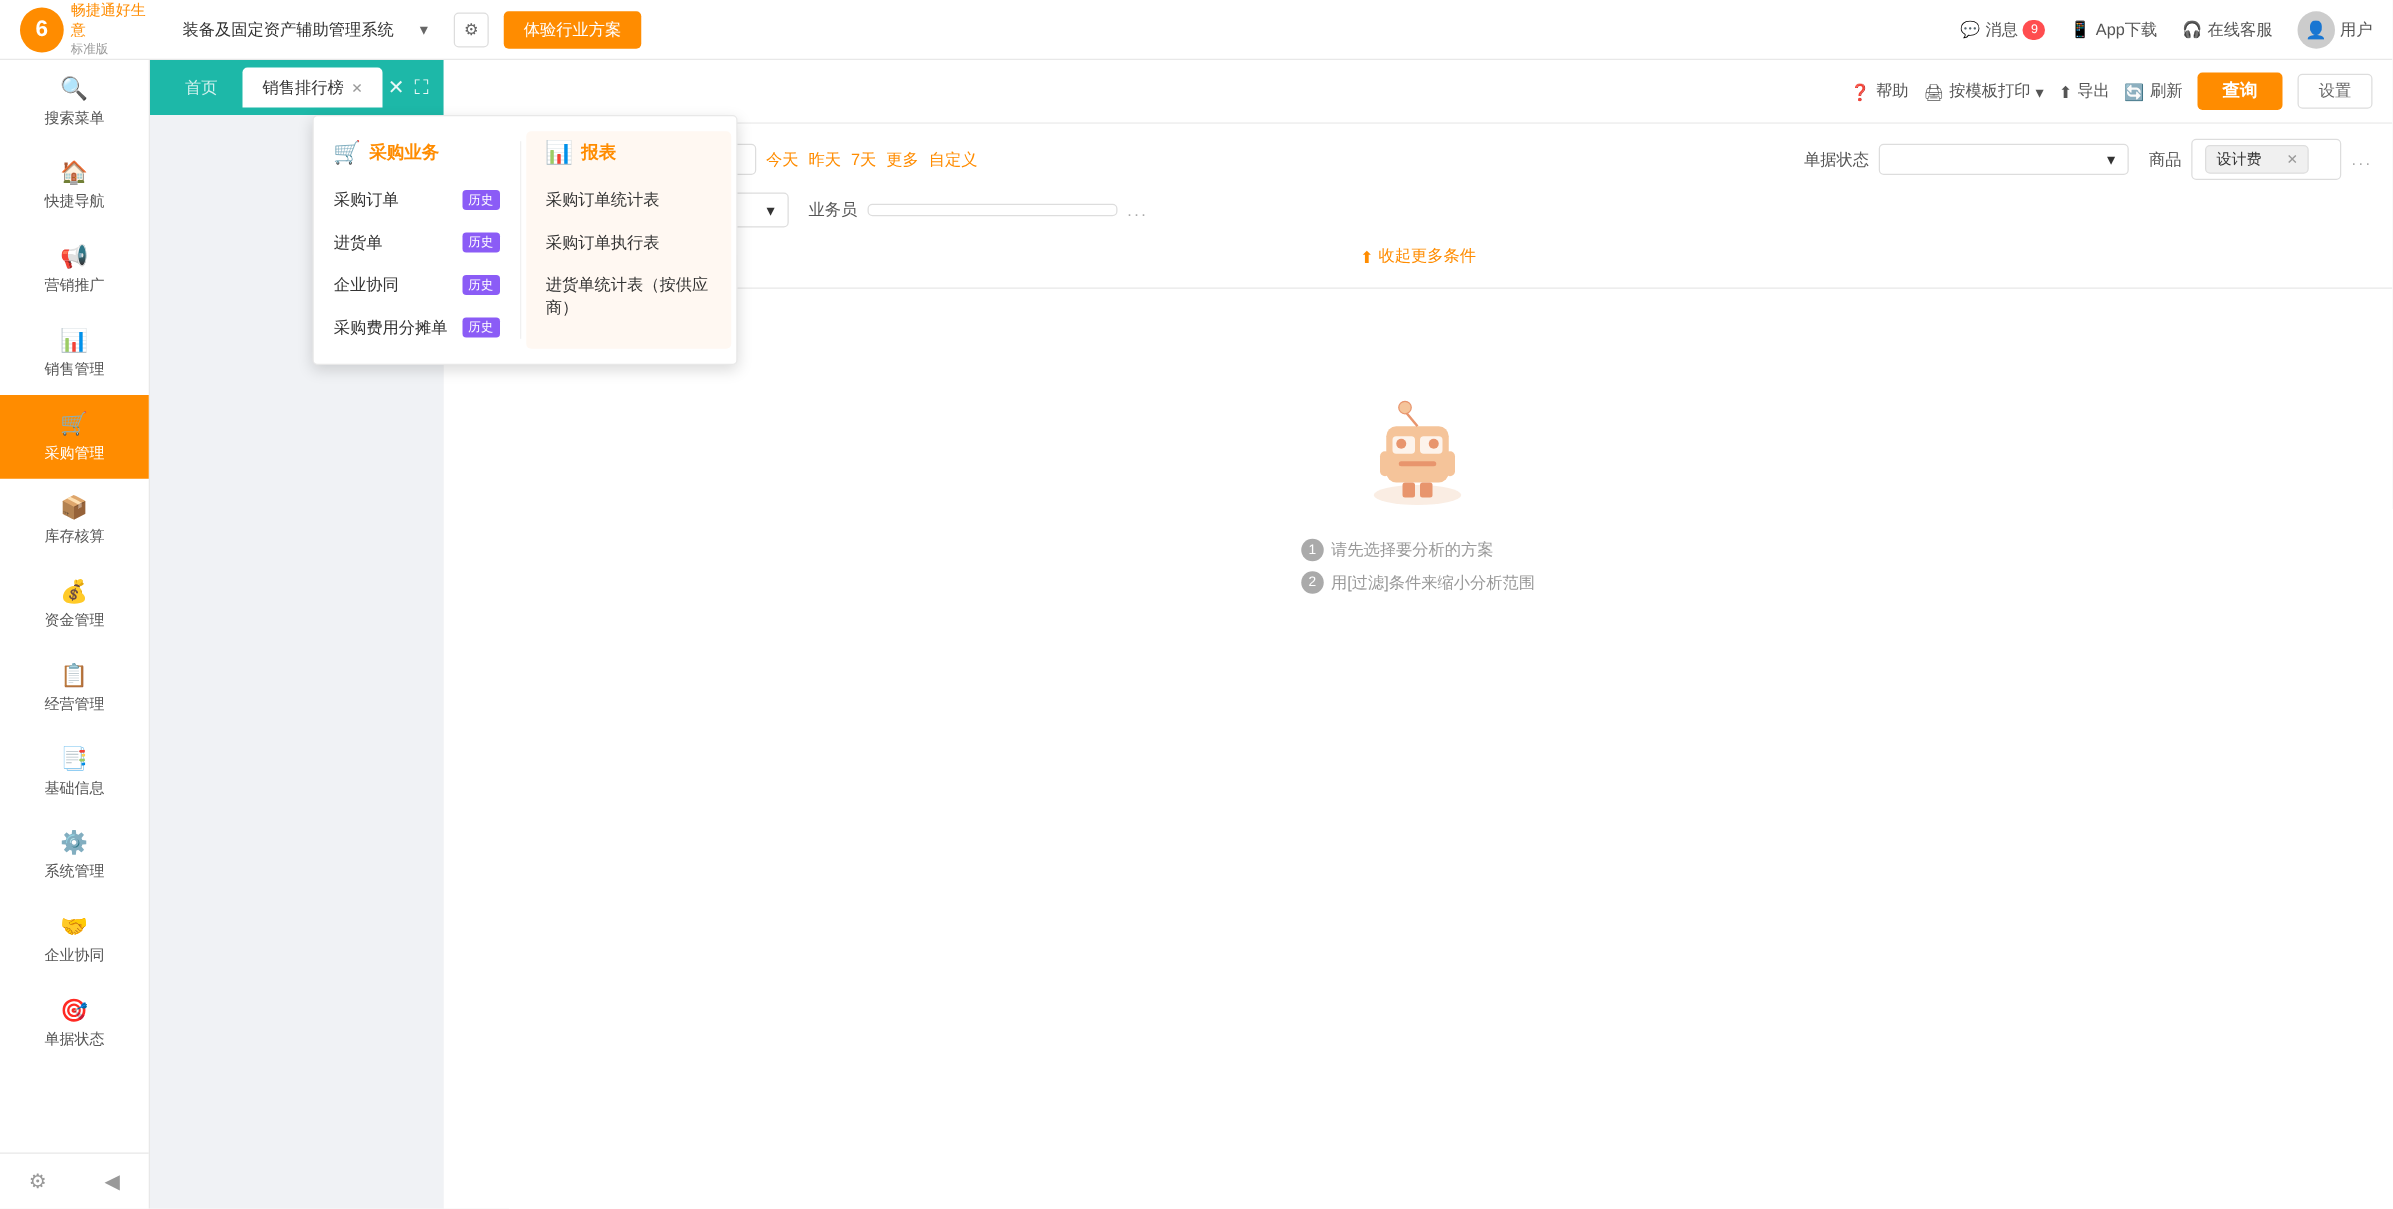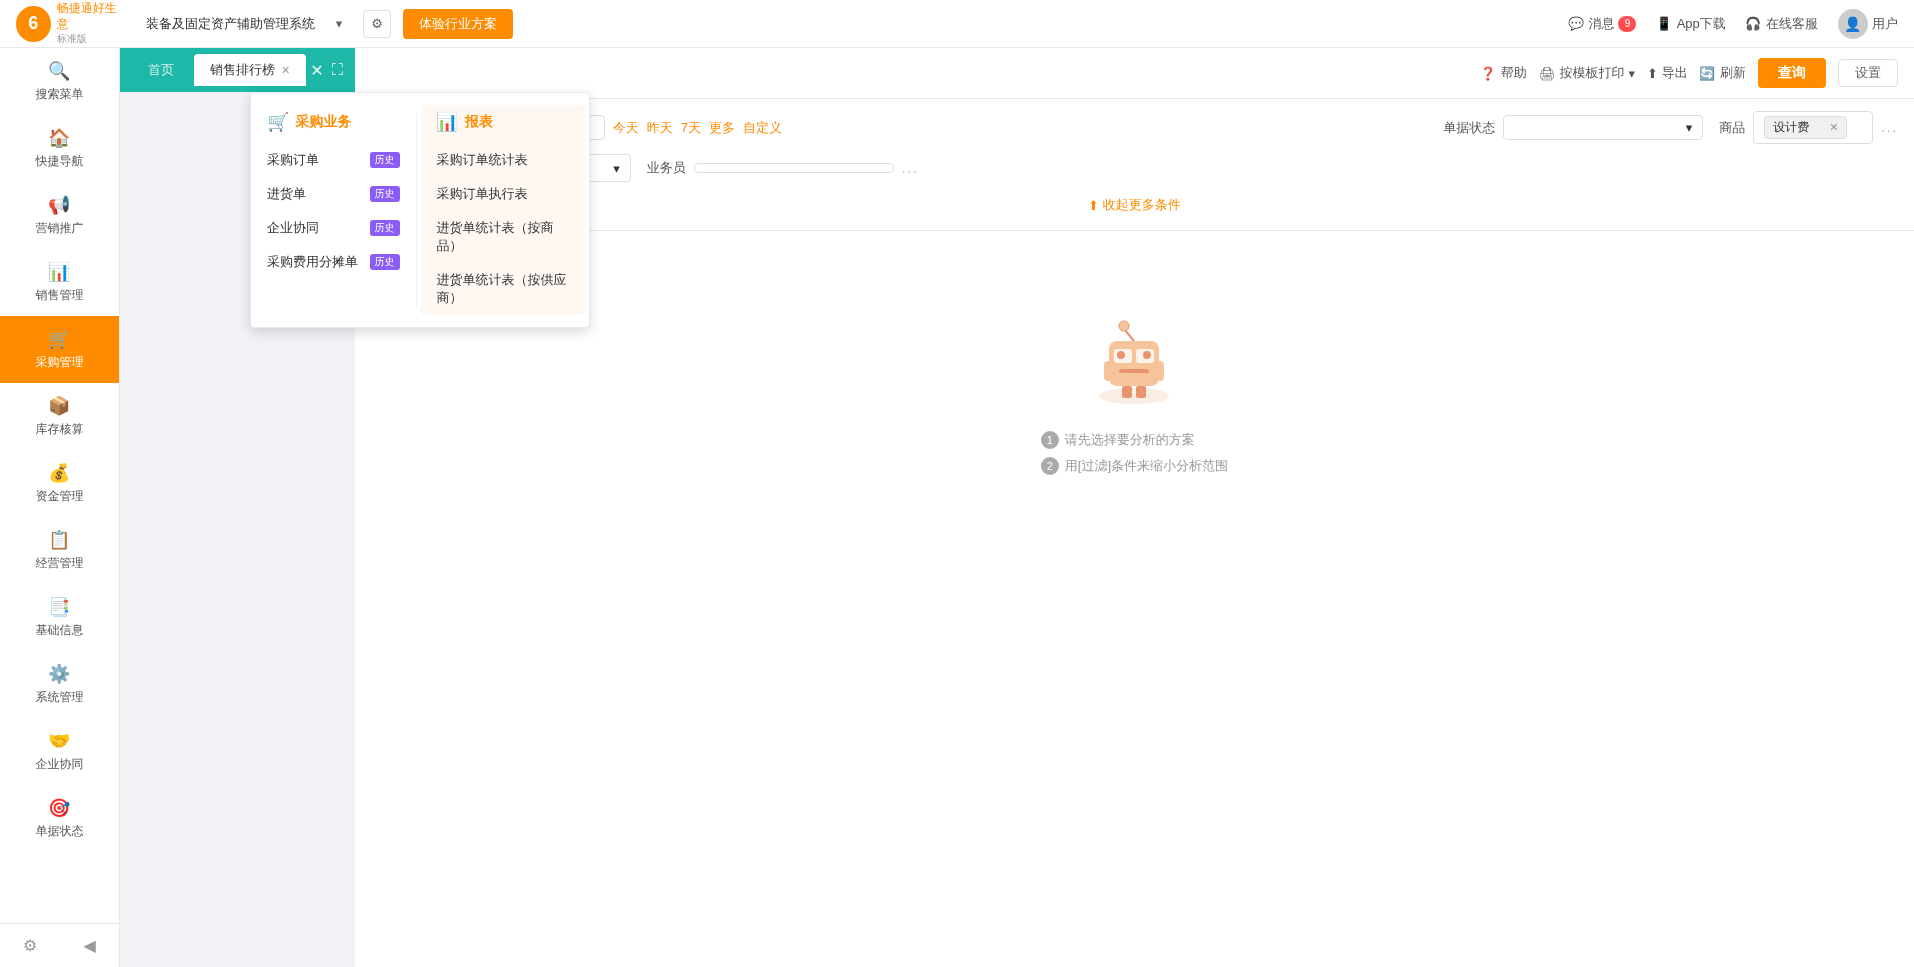--- a/index.html
+++ b/index.html
@@ -344,23 +344,20 @@
               <span class="dropdown-col-title-icon">📊</span>
               <span>报表</span>
             </div>
             <div class="dropdown-item">
               <span>采购订单统计表</span>
             </div>
             <div class="dropdown-item">
               <span>采购订单执行表</span>
             </div>
             <div class="dropdown-item">
-              <span>进货单统计表（按商品）</span>
-            </div>
-            <div class="dropdown-item">
               <span>进货单统计表（按供应商）</span>
             </div>
           </div>
         </div>
       </div>
 
     </div>
   </div>
 </div>
 

